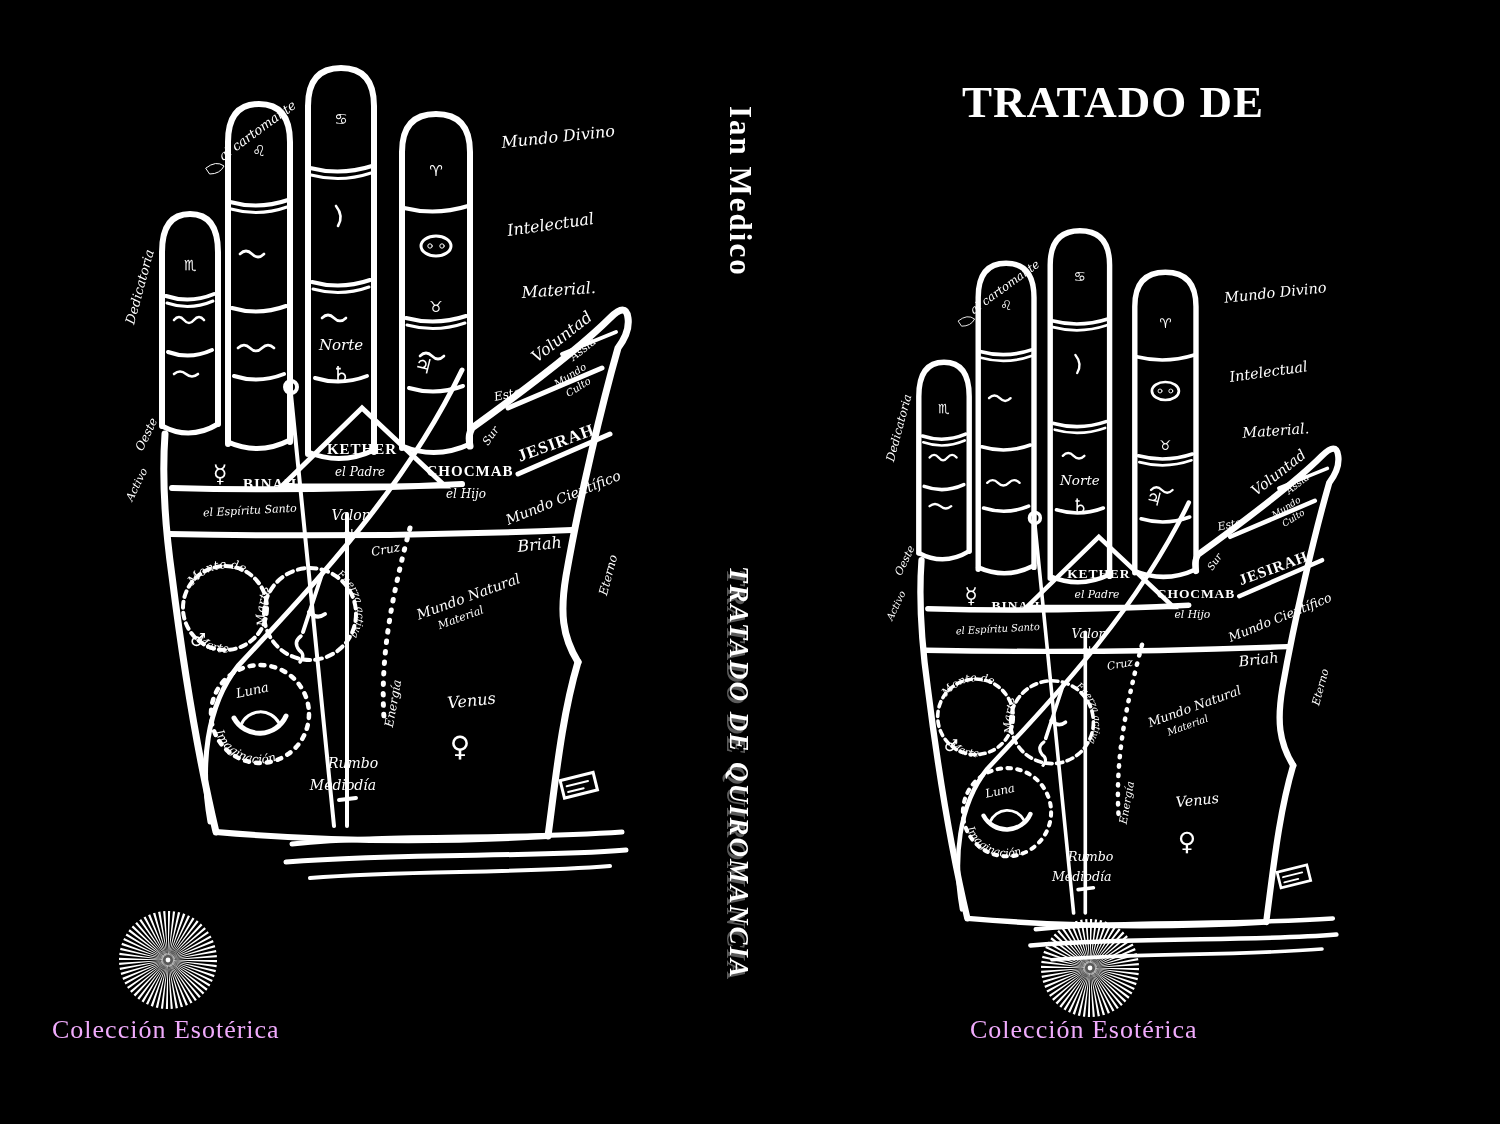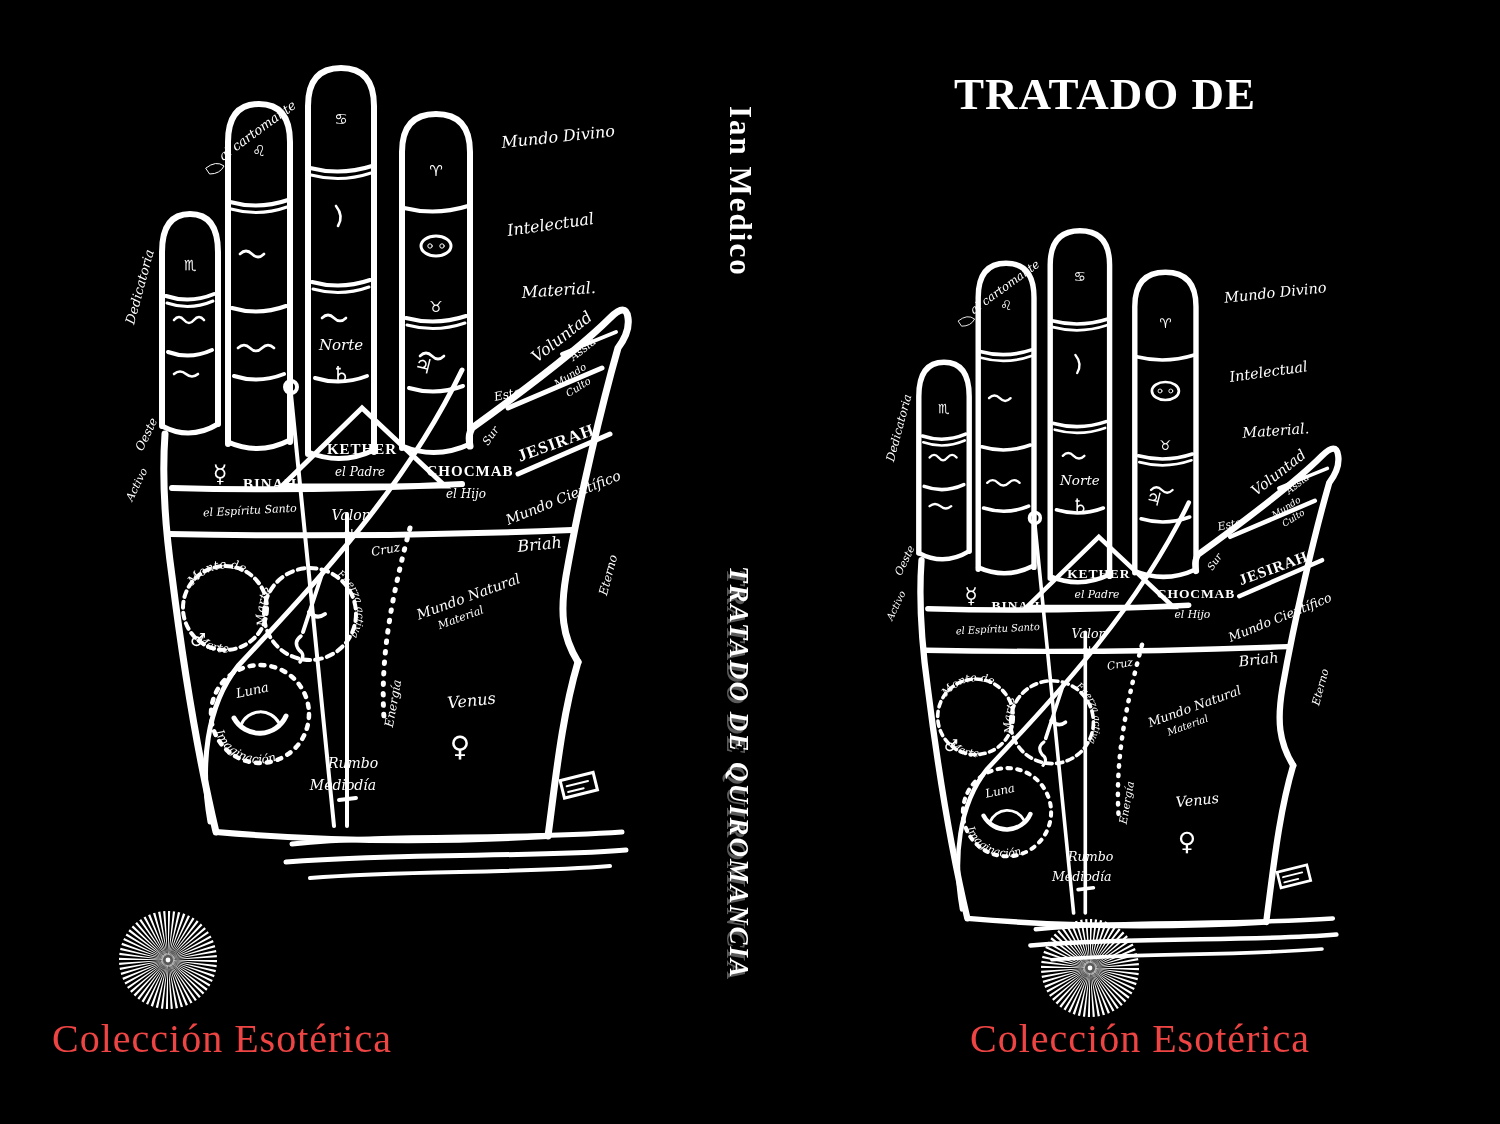--- a/index.html
+++ b/index.html
@@ -12,21 +12,21 @@
   .title-line { display:block; }
 
   
   .spine-author { position:absolute; left:722px; top:106px; writing-mode:vertical-rl;
                   font-weight:bold; font-size:31px; letter-spacing:2px; color:#fff; }
   .spine-title  { position:absolute; left:723px; top:566px; writing-mode:vertical-rl;
                   font-style:italic; font-weight:bold; font-size:27px; letter-spacing:2px;
                   color:#fff; text-shadow:3px 3px 0 #5a5a5a; }
 
   
-  .collection { position:absolute; font-size:40px; color:#ef4444; letter-spacing:1px; }
+  .collection { position:absolute; font-size:26px; color:#f0abfc; letter-spacing:1px; }
   .collection.back  { left:52px;  top:1015px; }
   .collection.front { left:970px; top:1015px; }
 
   
   .hand { position:absolute; }
   .hand.back  { left:110px; top:56px;  width:580px; height:840px; }
   .hand.front { left:872px; top:220px; width:522px; height:756px; }
 
   .burst { position:absolute; }
   .burst.back  { left:118px;  top:910px; width:100px; height:100px; }
@@ -55,21 +55,21 @@
       </svg>
     <div class="collection back">Colección Esotérica</div>
   </section>
 
   <section>
     <div class="spine-author">Ian Medico</div>
     <div class="spine-title">TRATADO DE QUIROMANCIA</div>
   </section>
 
   <section>
-    <h1 class="title-block" style="margin:0;">
+    <h1 class="title-block" style="margin:8px;">
       <span class="title-line">TRATADO DE</span>
     </h1>
     <svg class="hand front" viewBox="0 0 580 840" xmlns="http://www.w3.org/2000/svg">
         <use href="#hand-g"></use>
       </svg>
     <svg class="burst front" viewBox="0 0 100 100" xmlns="http://www.w3.org/2000/svg">
         <use href="#burst-g"></use>
       </svg>
     <div class="collection front">Colección Esotérica</div>
   </section>

